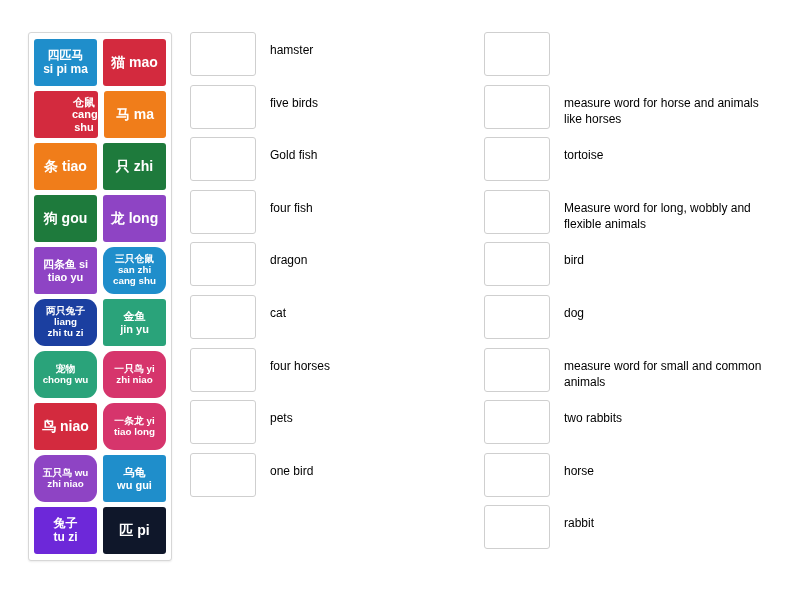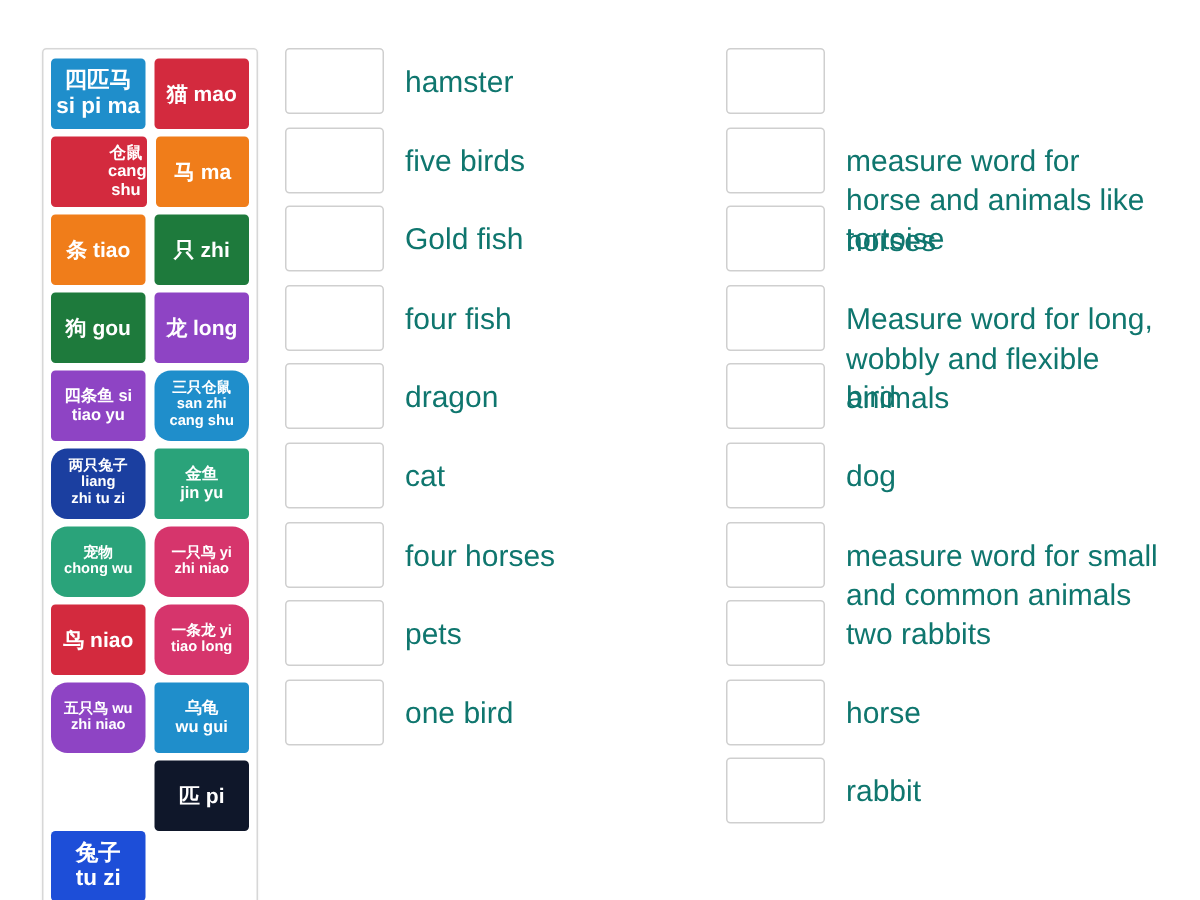--- a/index.html
+++ b/index.html
@@ -50,21 +50,21 @@
     text-align: center;
     line-height: 1.12;
     padding: 1px 2px;
     box-sizing: border-box;
     cursor: move;
     user-select: none;
     font-weight: bold;
   }
   .tile span { display: block; width: 100%; }
   .t-lg { font-size: 14px; }
-  .t-md { font-size: 15px; justify-content: center; }
+  .t-md { font-size: 12px; justify-content: center; }
   .t-sm { font-size: 11px; }
   .t-xs { font-size: 9.8px; border-radius: 11px; }
 
   
   .column {
     position: absolute;
     top: 32px;
   }
   #column-mid { left: 190px; width: 280px; }
   #column-right { left: 484px; width: 290px; }
@@ -78,22 +78,22 @@
     width: 64px;
     height: 42px;
     border: 1px solid #cfcfcf;
     border-radius: 3px;
     background: #ffffff;
     flex: none;
     cursor: pointer;
   }
   .answer-label {
     margin-left: 14px;
-    font-size: 20px;
-    color: #0f766e;
+    font-size: 12px;
+    color: #000000;
     line-height: 1.34;
     padding-top: 10px;
     max-width: 218px;
   }
   #column-right .answer-label { max-width: 222px; }
 </style>
 </head>
 <body>
 
 <div id="app">
@@ -165,21 +165,21 @@
       </div>
       <div class="tile-row">
         <div class="tile t-xs" style="background: rgb(142, 68, 196);">
           <span>五只鸟 wu<br>zhi niao</span>
         </div>
         <div class="tile t-sm" style="background: rgb(31, 142, 203);">
           <span>乌龟<br>wu gui</span>
         </div>
       </div>
       <div class="tile-row">
-        <div class="tile t-md" style="background: #1d4ed8; margin-top: 47px;">
+        <div class="tile t-md" style="background: #6d28d9;">
           <span>兔子<br>tu zi</span>
         </div>
         <div class="tile t-lg" style="background: #0f172a;">
           <span>匹 pi</span>
         </div>
       </div>
     </div>
 
   <div class="column" id="column-mid">
       <div class="answer-row">

